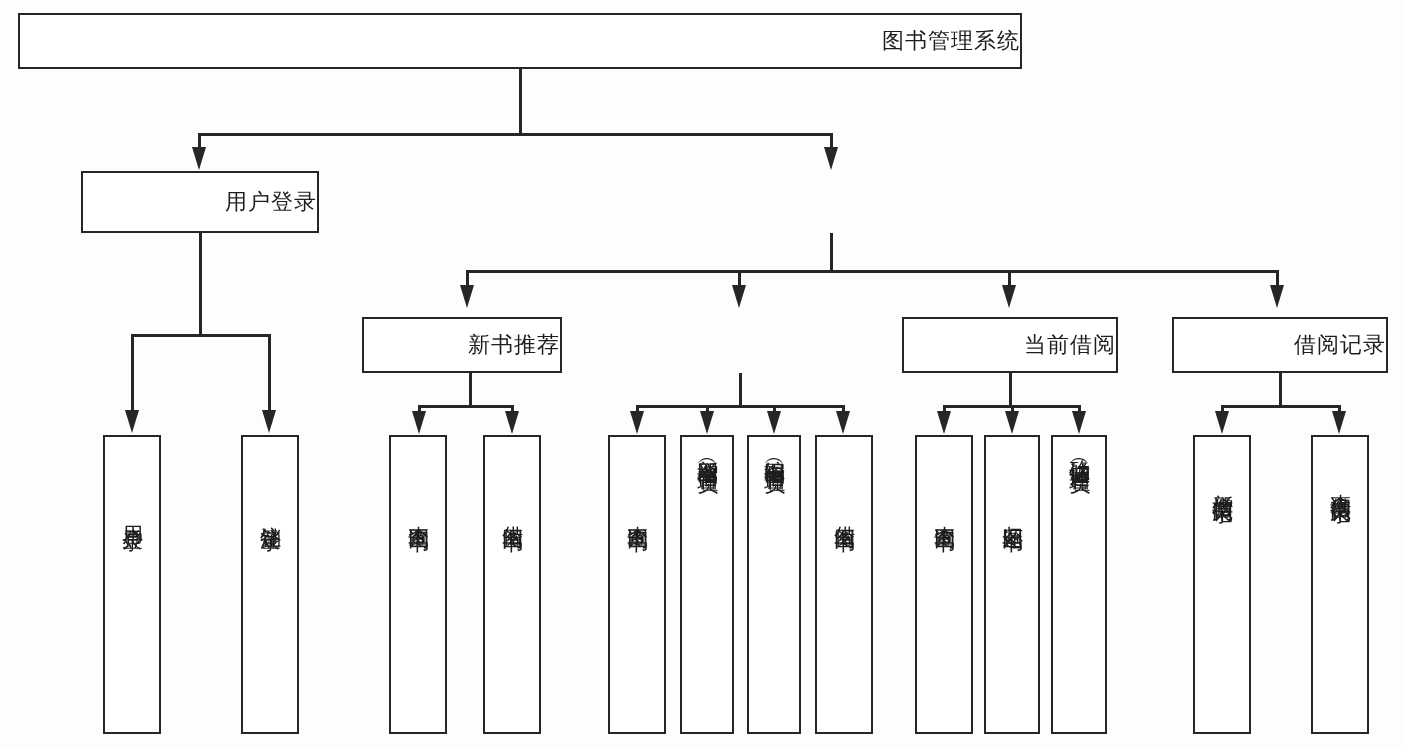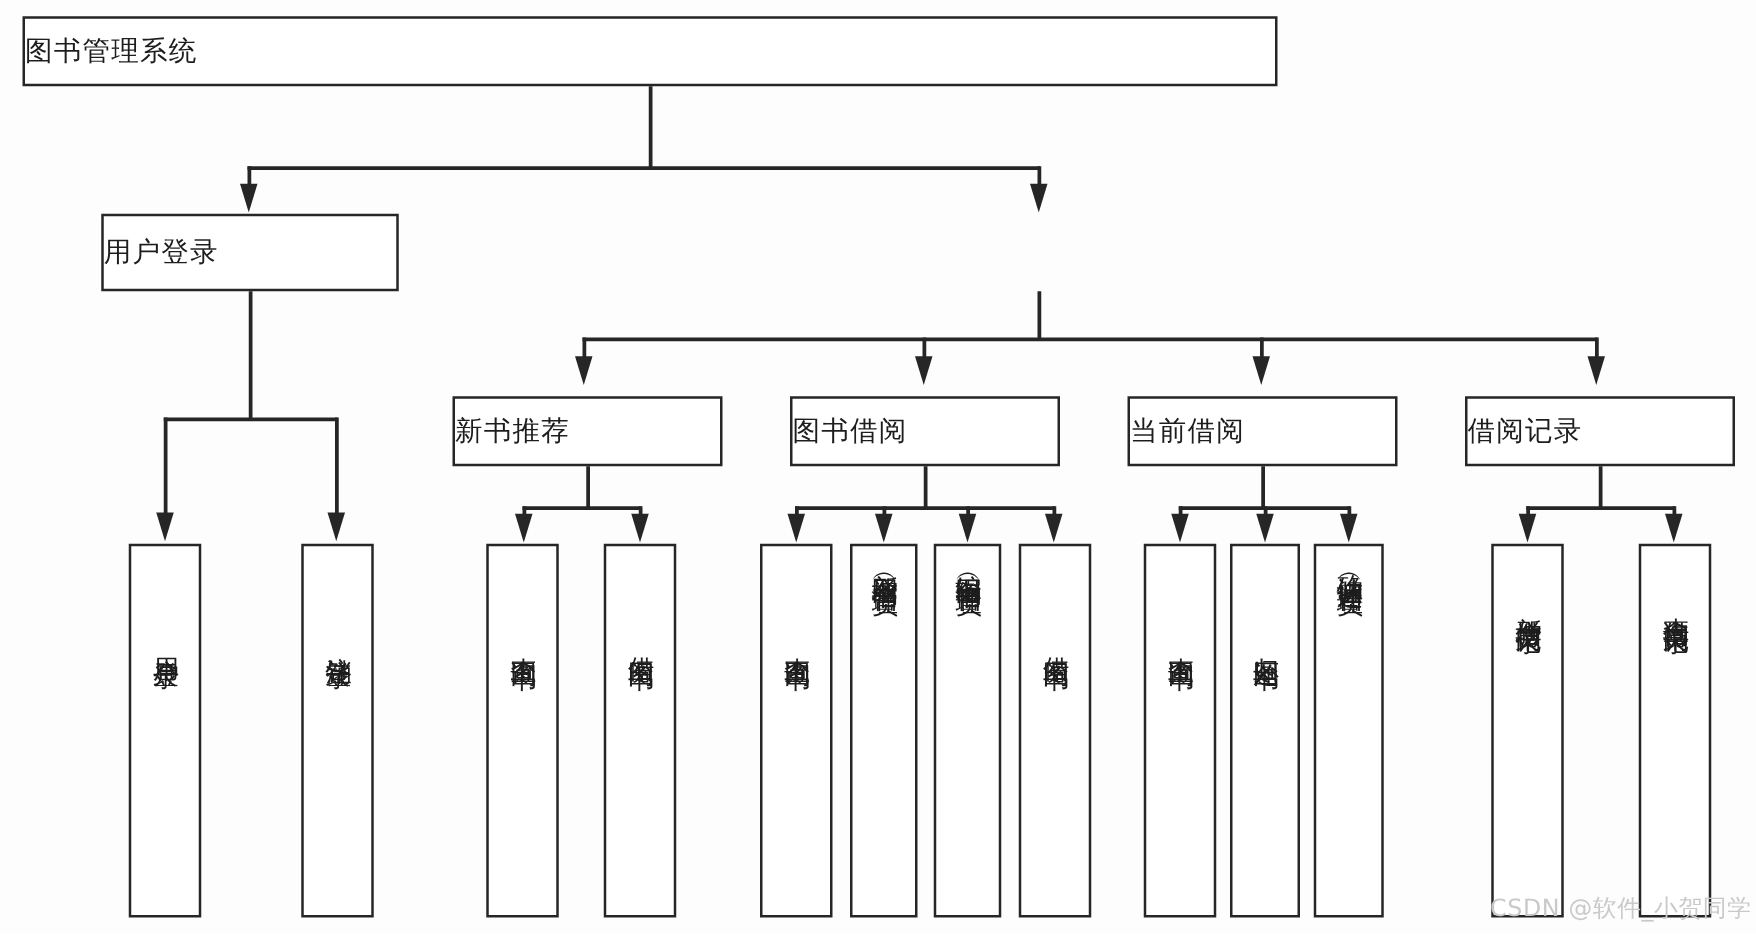--- a/index.html
+++ b/index.html
@@ -15,21 +15,21 @@
     font-family: "DejaVu Sans", "Liberation Sans", sans-serif;
     overflow: hidden;
   }
   .node {
     position: absolute;
     box-sizing: border-box;
     border: 2.5px solid #262626;
     background: #ffffff;
     display: flex;
     align-items: center;
-    justify-content: flex-start;
+    justify-content: flex-end;
     color: #1d1d1d;
   }
   .node.h {
     font-size: 22px;
     letter-spacing: 1px;
   }
   .node.v {
     align-items: flex-start;
     justify-content: center;
     padding-top: 8px;
@@ -96,25 +96,22 @@
   <div class="line h" style="left:466px; top:270px; width:812px; height:2.5px;"></div>
   <div class="line v" style="left:466px; top:270px; width:2.5px; height:17px;"></div>
   <div class="arrow" style="left:460px; top:285px;"></div>
   <div class="line v" style="left:738px; top:270px; width:2.5px; height:17px;"></div>
   <div class="arrow" style="left:732px; top:285px;"></div>
   <div class="line v" style="left:1008px; top:270px; width:2.5px; height:17px;"></div>
   <div class="arrow" style="left:1002px; top:285px;"></div>
   <div class="line v" style="left:1276px; top:270px; width:2.5px; height:17px;"></div>
   <div class="arrow" style="left:1270px; top:285px;"></div>
 
-  <div class="node h" style="left:362px; top:317px; width:216px; height:56px;">
+  <div class="node h" style="left:362px; top:317px; width:200px; height:56px;">
     <span>新书推荐</span>
-  </div>
-  <div class="node h" style="left:632px; top:317px; width:216px; height:56px;">
-    <span>图书借阅</span>
   </div>
   <div class="node h" style="left:1172px; top:317px; width:216px; height:56px;">
     <span>借阅记录</span>
   </div>
   <div class="node h" style="left:902px; top:317px; width:216px; height:56px;">
     <span>当前借阅</span>
   </div>
 
   <div class="line v" style="left:469px; top:373px; width:2.5px; height:33px;"></div>
   <div class="line h" style="left:418px; top:405px; width:95px; height:2.5px;"></div>
@@ -187,15 +184,14 @@
     <span class="vlabel">确认归还（管理员）</span>
   </div>
 
   <div class="node v" style="left:1193px; top:435px; width:58px; height:299px; padding-top:40px;">
     <span class="vlabel">新增借阅记录</span>
   </div>
   <div class="node v" style="left:1311px; top:435px; width:58px; height:299px; padding-top:40px;">
     <span class="vlabel">查询借阅记录</span>
   </div>
 
-  <div class="watermark" style="left:1192px; top:714px;">CSDN @软件_小贺同学</div>
 
 </div>
 
 </body></html>

